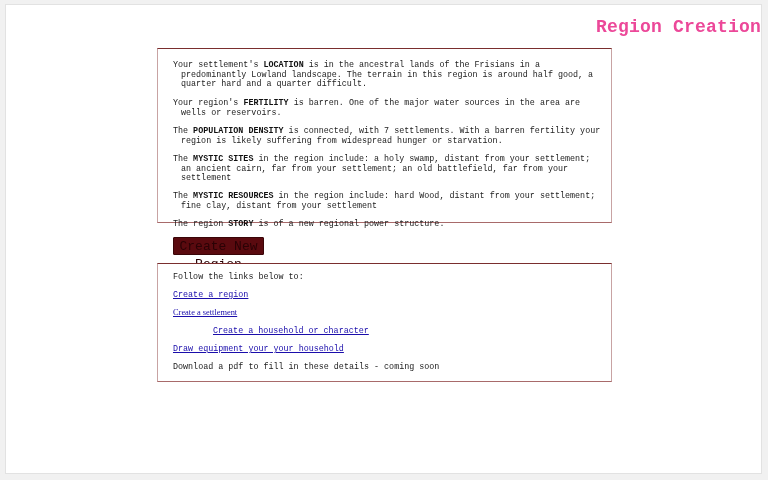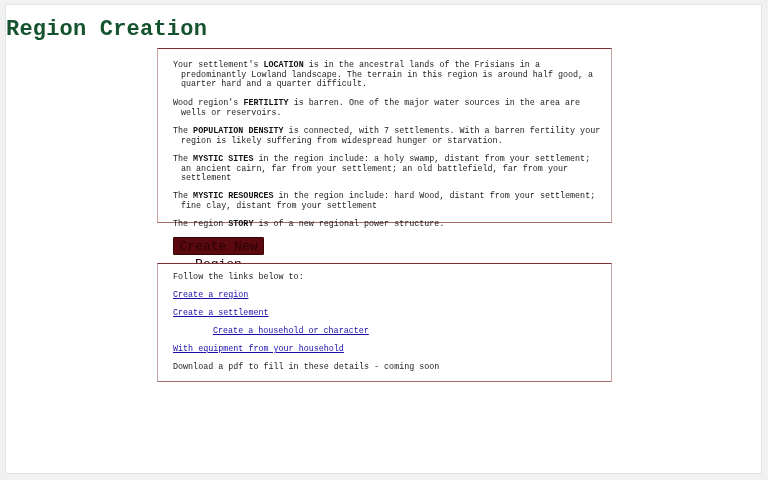--- a/index.html
+++ b/index.html
@@ -10,23 +10,23 @@
     color: #222;
   }
   .page {
     position: absolute; left: 5px; top: 4px; width: 757px; height: 470px;
     background: #ffffff;
     border: 1px solid #e2e2e2;
     box-sizing: border-box;
   }
   .title {
     position: absolute; left: 0; right: 0; top: 12px;
-    text-align: left;
+    text-align: right;
     font-family: "Liberation Mono", "DejaVu Sans Mono", monospace;
-    font-weight: bold; font-size: 22px; color: #14532d;
+    font-weight: bold; font-size: 18px; color: #ec4899;
     letter-spacing: 0.2px;
   }
   .box {
     position: absolute; left: 151px; width: 455px;
     box-sizing: border-box;
     border: 1px solid #c8a3a3;
     border-top: 1px solid #7a2e2e;
     border-bottom: 1px solid #a86a6a;
     background: #fff;
   }
@@ -58,34 +58,34 @@
 </style>
 </head>
 <body>
 
 <div class="page">
   <div class="title">Region Creation</div>
 
   <div class="box box1">
     <div class="para" style="top:12px;"><span>Your settlement's </span><b>LOCATION</b><span> is in the ancestral lands of the Frisians in a predominantly Lowland landscape. The terrain in this region is around half good, a quarter hard and a quarter difficult.</span></div>
 
-    <div class="para" style="top:50px;"><span>Wood region's </span><b>FERTILITY</b><span> is barren. One of the major water sources in the area are wells or reservoirs.</span></div>
+    <div class="para" style="top:50px;"><span>Your region's </span><b>FERTILITY</b><span> is barren. One of the major water sources in the area are wells or reservoirs.</span></div>
 
     <div class="para" style="top:78px;"><span>The </span><b>POPULATION DENSITY</b><span> is connected, with 7 settlements. With a barren fertility your region is likely suffering from widespread hunger or starvation.</span></div>
 
     <div class="para" style="top:106px;"><span>The </span><b>MYSTIC SITES</b><span> in the region include: a holy swamp, distant from your settlement; an ancient cairn, far from your settlement; an old battlefield, far from your settlement</span></div>
 
     <div class="para" style="top:143px;"><span>The </span><b>MYSTIC RESOURCES</b><span> in the region include: hard Wood, distant from your settlement; fine clay, distant from your settlement</span></div>
 
     <div class="para" style="top:171px;"><span>The region </span><b>STORY</b><span> is of a new regional power structure.</span></div>
 
     <button class="btn">Create New Region</button>
   </div>
 
   <div class="box box2">
     <div class="line" style="top:8px;text-align:right;">Follow the links below to:</div>
     <div class="line link" style="top:26px;">Create a region</div>
-    <div class="line link" style="top:44px;">Create a settlement</div>
+    <div class="line link" style="top:44px;font-family:Liberation Serif, serif;">Create a settlement</div>
     <div class="line link" style="top:62px;margin-left:40px;">Create a household or character</div>
-    <div class="line link" style="top:80px;">With equipment from your household</div>
+    <div class="line link" style="top:80px;">Draw equipment your your household</div>
     <div class="line" style="top:98px;">Download a pdf to fill in these details - coming soon</div>
   </div>
 </div>
 
 </body></html>

